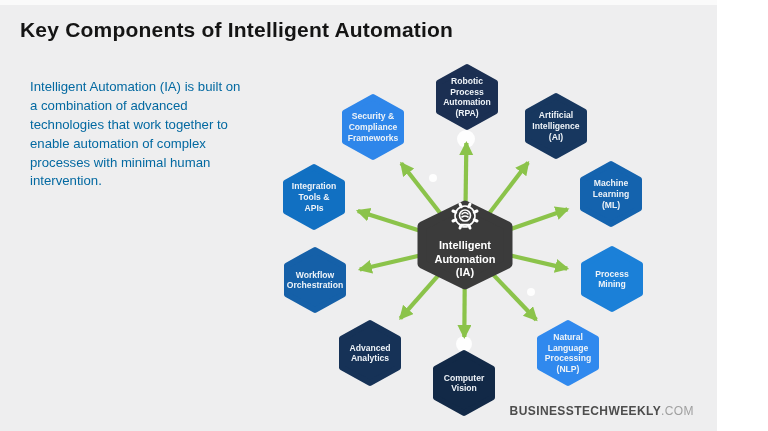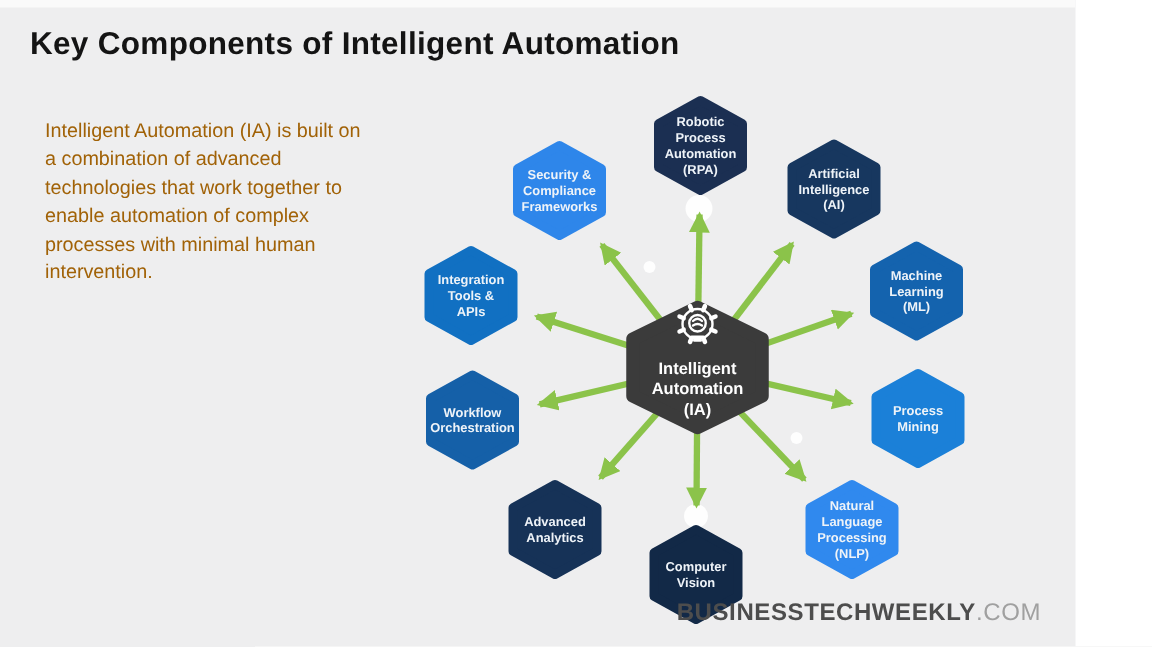--- a/index.html
+++ b/index.html
@@ -13,27 +13,27 @@
   .top-edge{
     position:absolute;top:0;left:0;width:100%;height:5px;background:#fafafa;
   }
   .page-title{
     position:absolute;left:20px;top:18px;
     font-size:21px;font-weight:bold;color:#141414;
     letter-spacing:0.2px;margin:0;
   }
   .intro{
     position:absolute;left:30px;top:78px;width:216px;
-    font-size:13.2px;line-height:1.43;color:#a16207;
+    font-size:13.2px;line-height:1.43;color:#0369a1;
   }
   .intro p{margin:0 0 18px 0;}
   .diagram{position:absolute;left:0;top:0;}
   .footer-brand{
     position:absolute;right:23px;bottom:13px;
-    font-size:16px;letter-spacing:0.4px;
+    font-size:12px;letter-spacing:0.4px;
   }
   .footer-brand .bold{font-weight:bold;color:#4d4d4d;}
   .footer-brand .suffix{color:#a0a0a0;}
 </style>
 </head>
 <body>
 
 <div class="stage">
   <div class="top-edge"></div>
 

